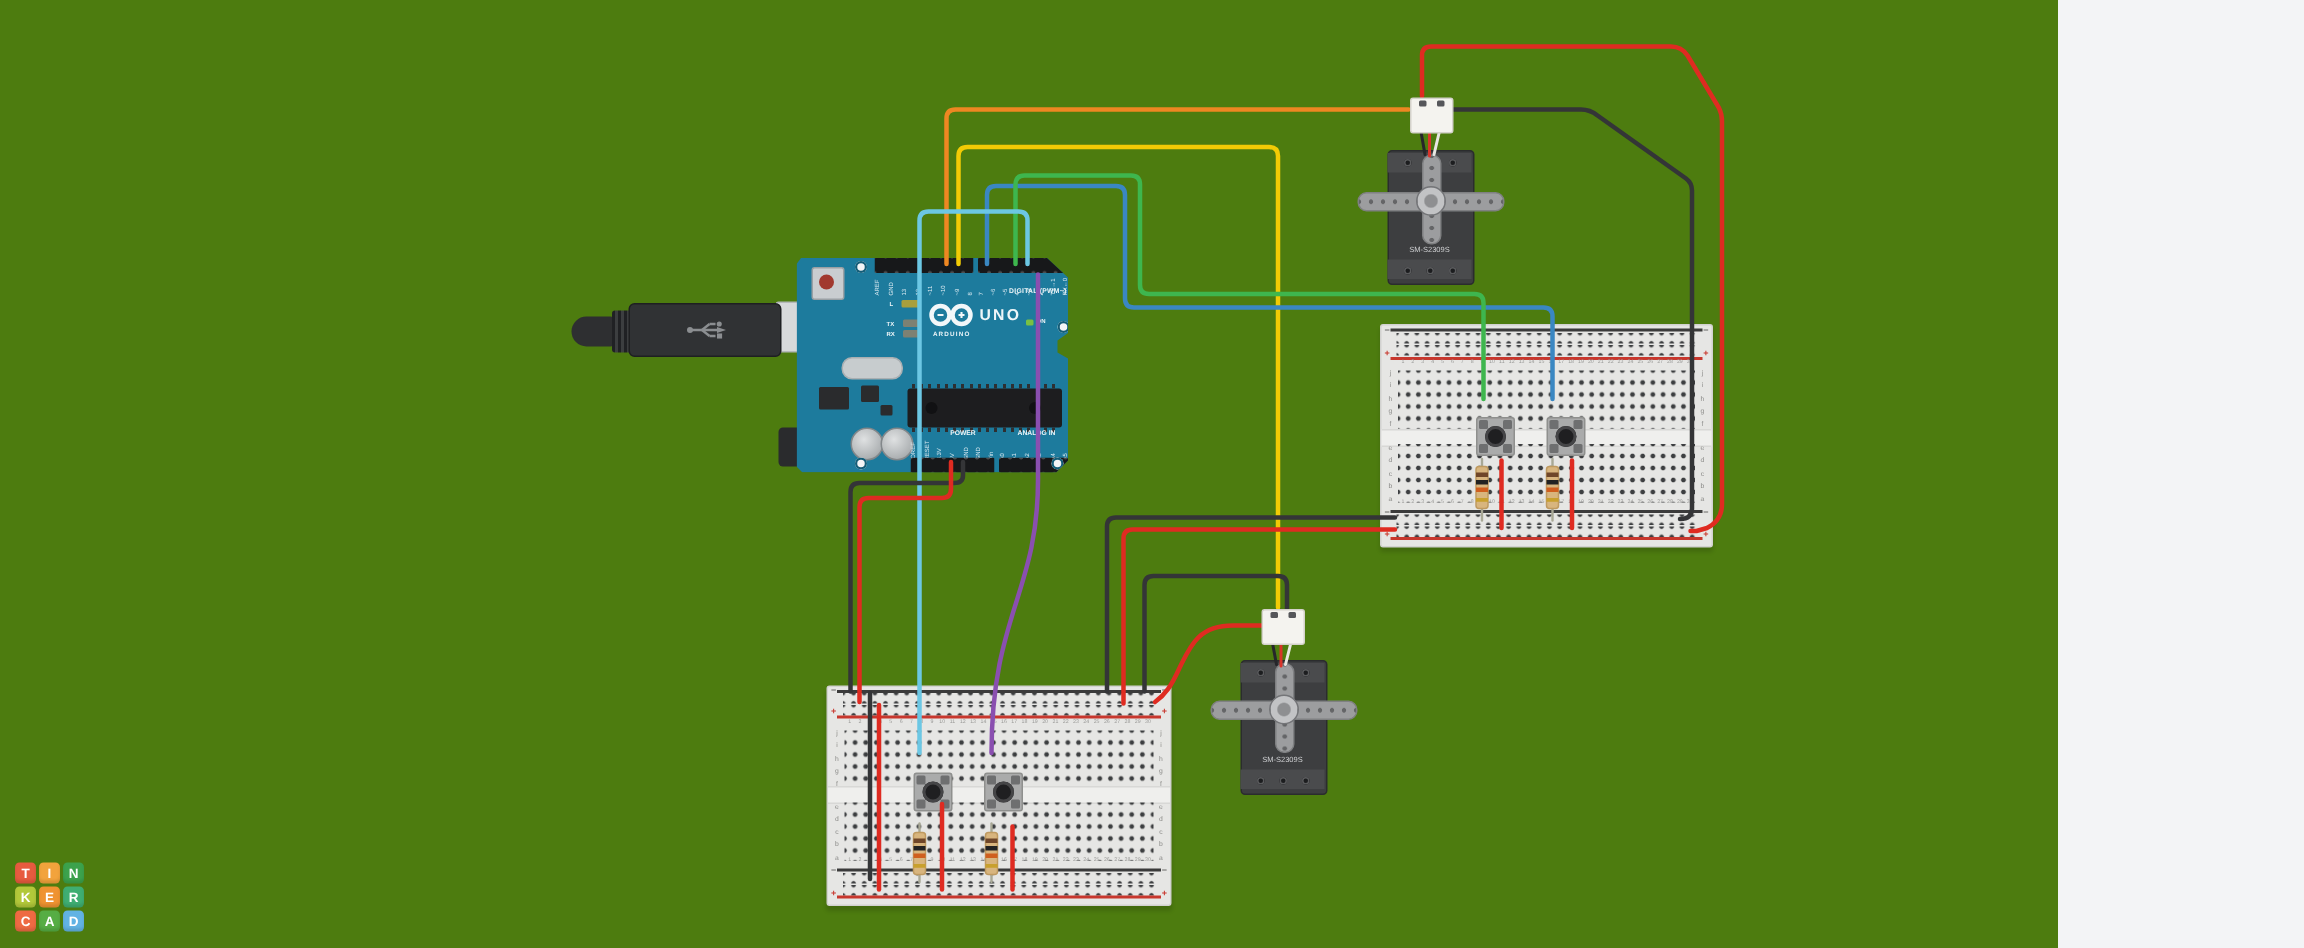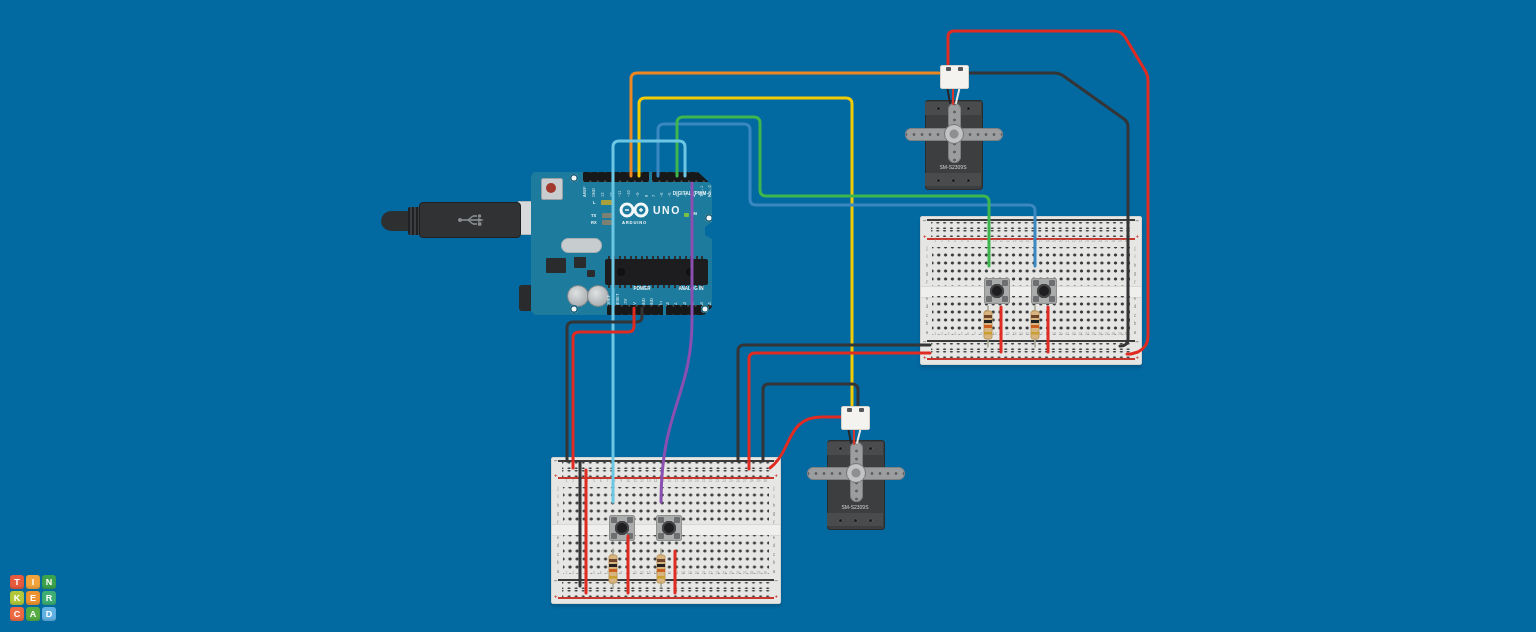--- a/index.html
+++ b/index.html
@@ -1,17 +1,17 @@
 <!DOCTYPE html>
 <html><head>
 <meta charset="utf-8">
 <style>
   html,body{margin:0;padding:0;}
   body{font-family:"Liberation Sans",sans-serif;background:#f3f4f6;}
-  .canvas{position:relative;width:1536px;height:632px;background:#0369a1;overflow:hidden;}
+  .canvas{position:relative;width:1372px;height:632px;background:#4d7c0f;overflow:hidden;}
   .abs{position:absolute;}
 
   
   svg.wires{position:absolute;left:0;top:0;z-index:20;pointer-events:none;}
   svg.wires path{pointer-events:stroke;}
 
   
   .arduino{position:absolute;left:531px;top:172px;width:181px;height:143px;background:#1d7b9d;z-index:10;
     clip-path:polygon(3px 0,167px 0,181px 13px,181px 50px,174px 55px,174px 63px,181px 67px,181px 135px,173px 143px,4px 143px,0 139px,0 4px);}
   .hdr{position:absolute;background:#17181a;border-radius:1px;

